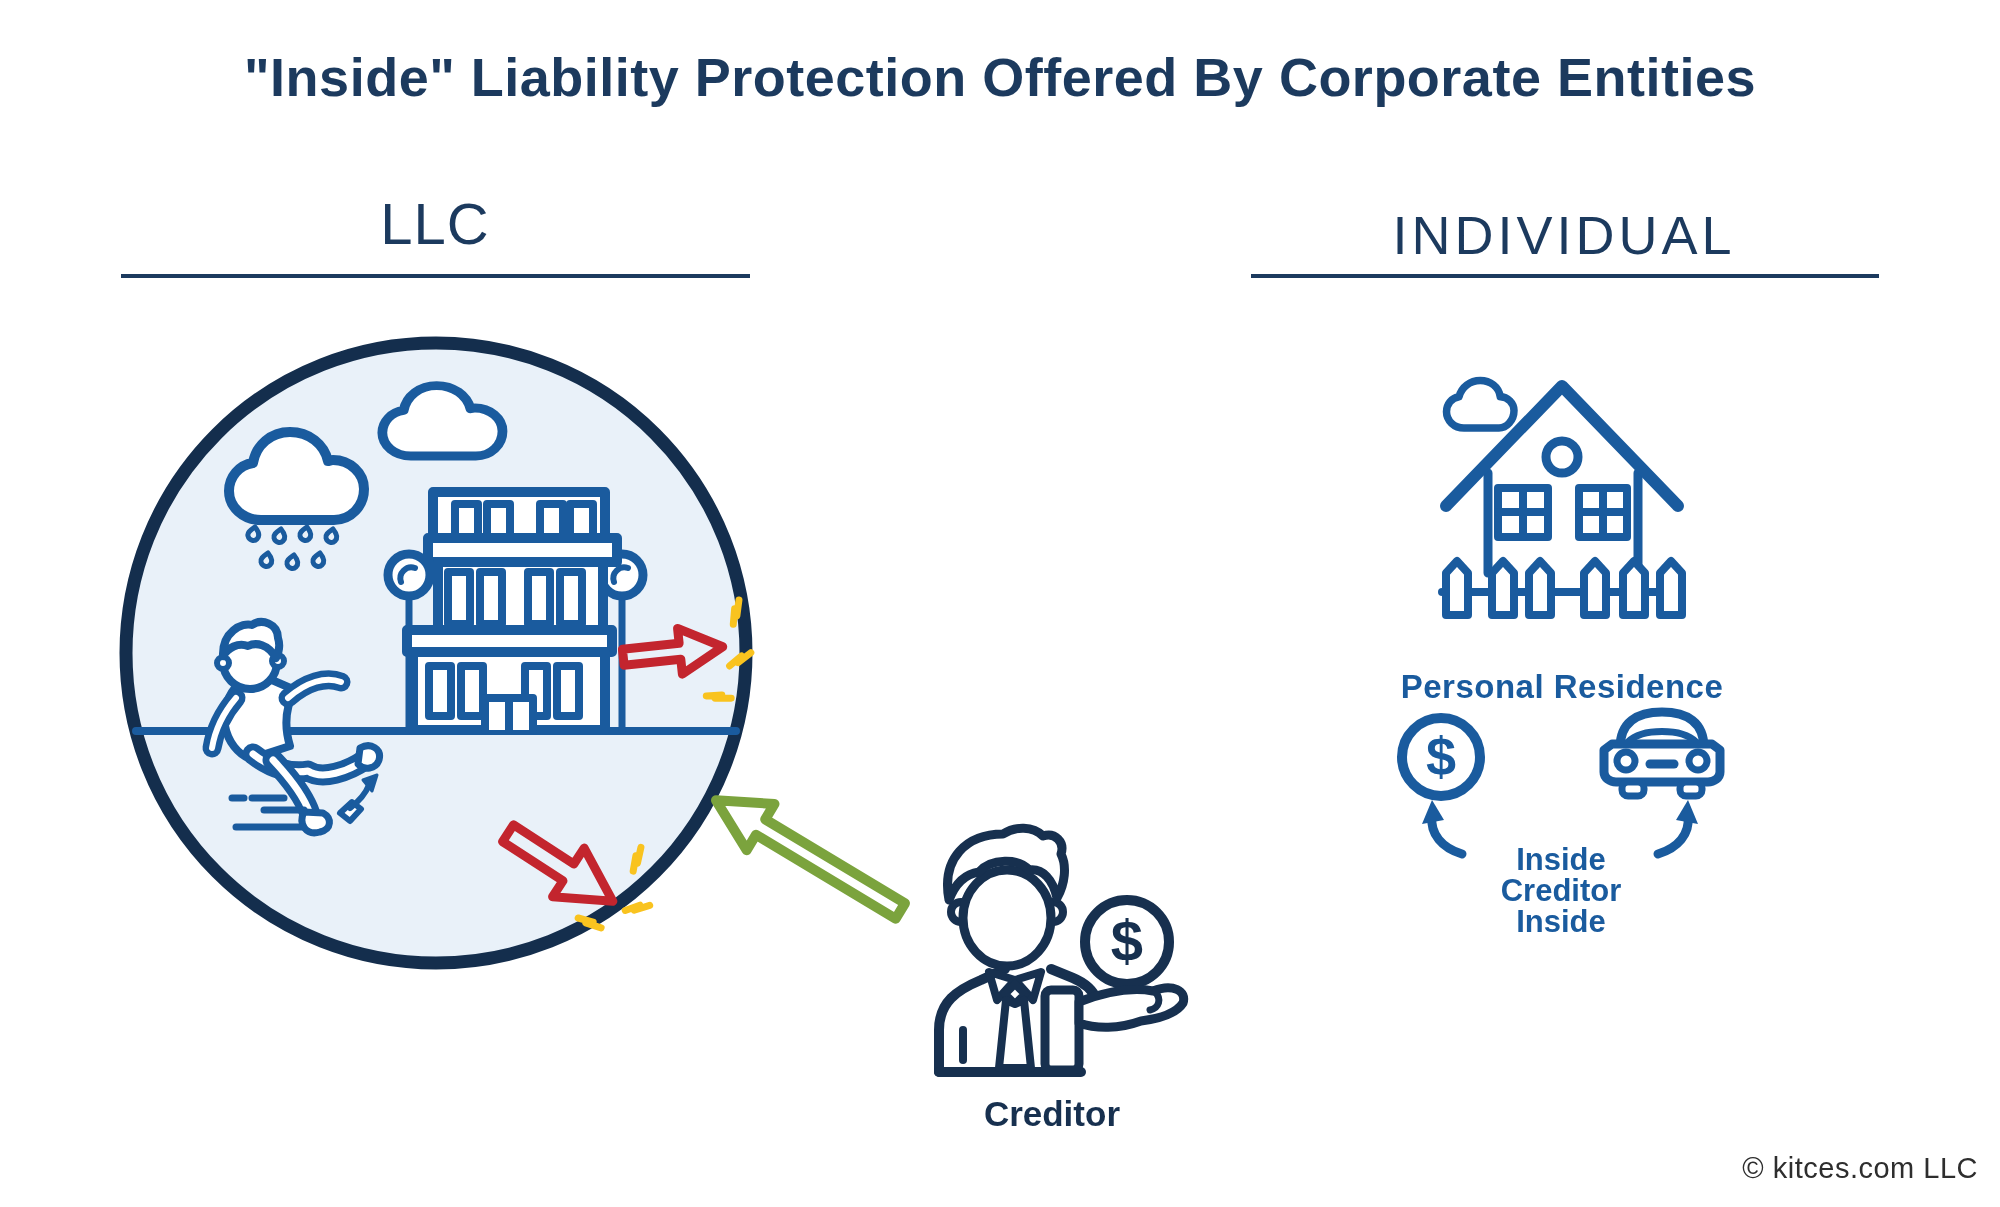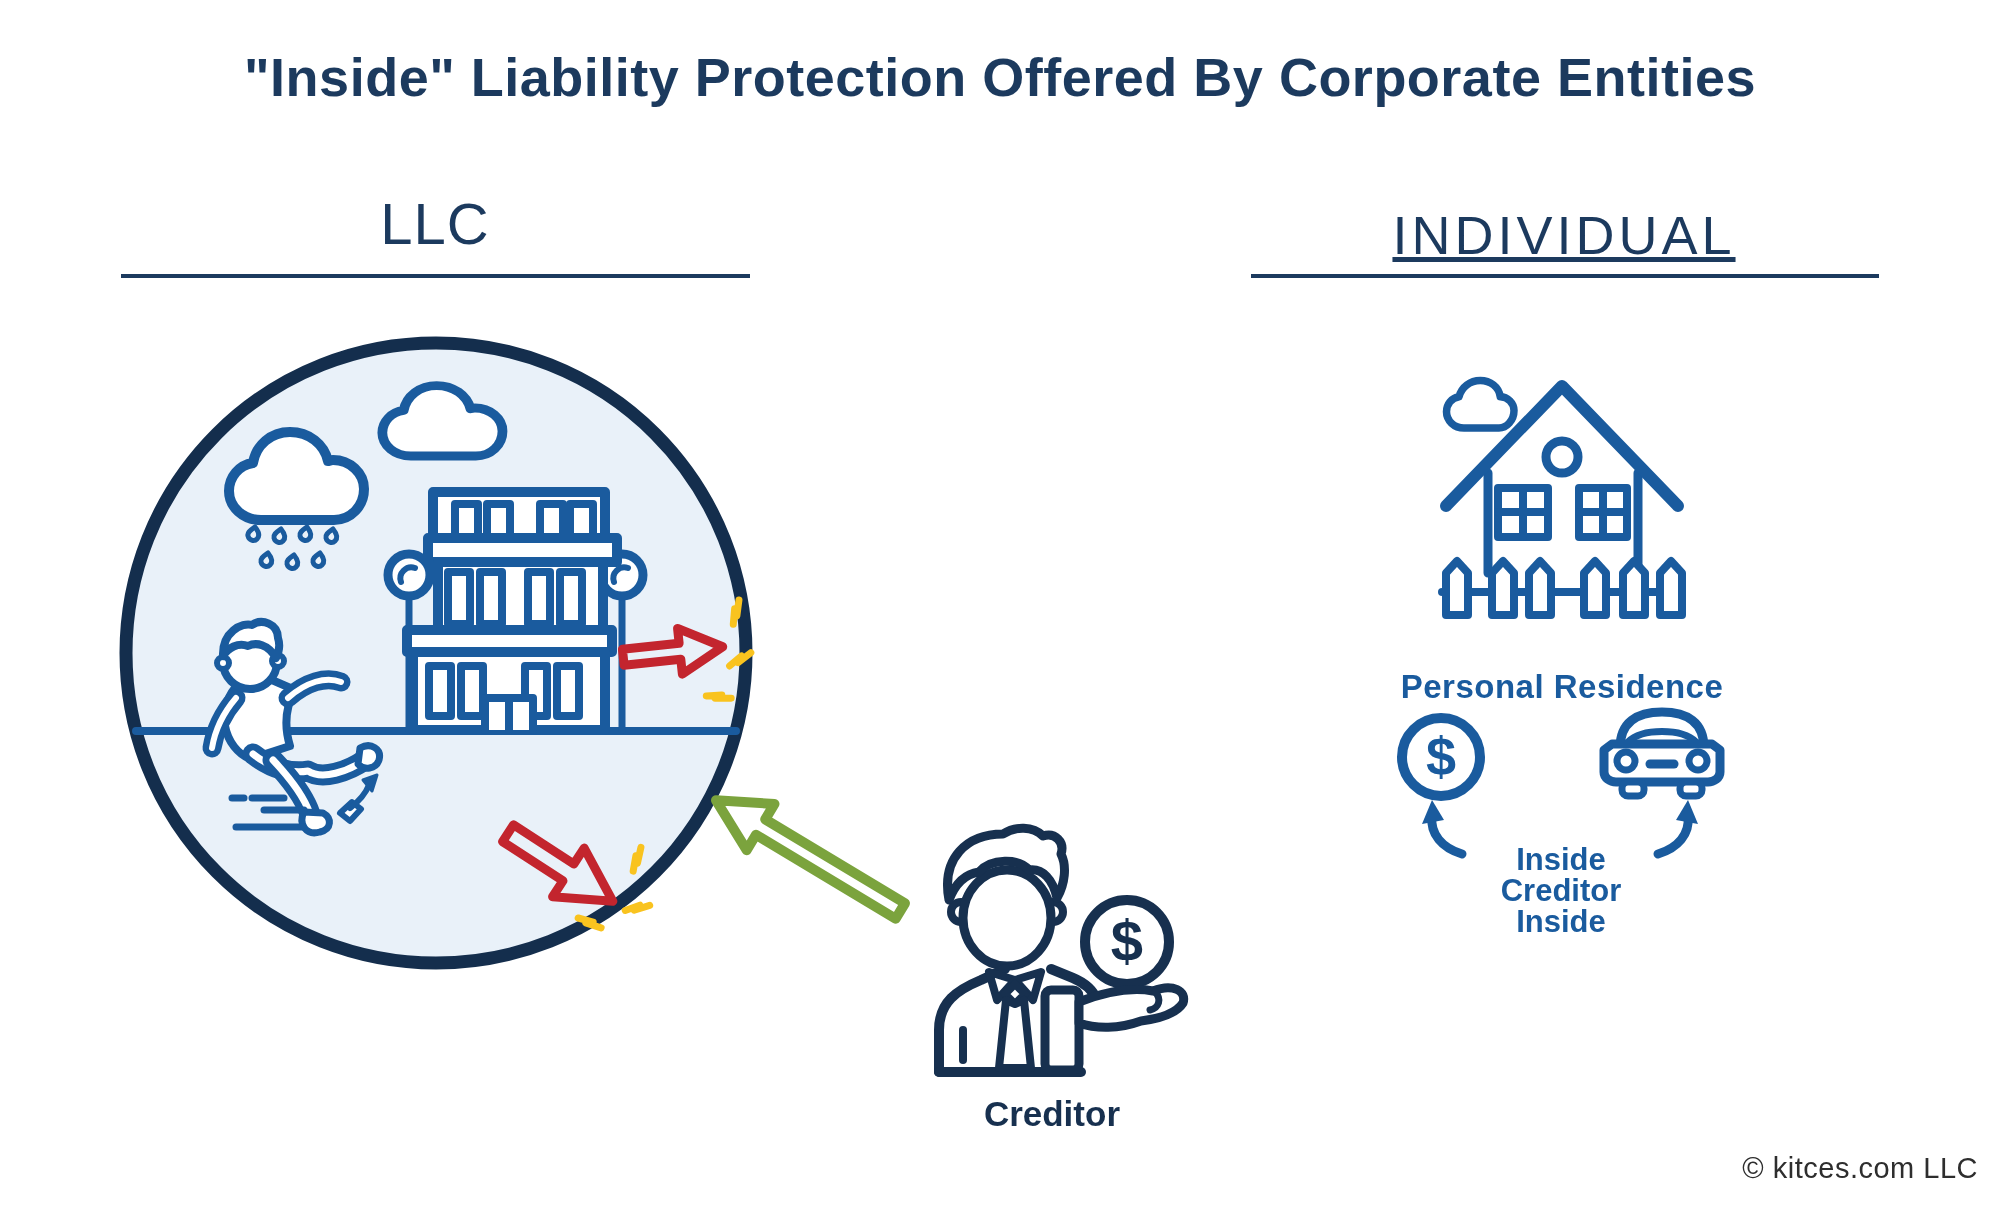--- a/index.html
+++ b/index.html
@@ -3,21 +3,21 @@
 <meta charset="utf-8">
 <style>
   html,body{margin:0;padding:0;background:#fff;}
   .canvas{position:relative;width:2000px;height:1207px;background:#ffffff;overflow:hidden;
           font-family:"Liberation Sans",sans-serif;}
   .abs{position:absolute;}
   .title{left:0;top:46px;width:2000px;text-align:center;font-size:54px;font-weight:bold;
          color:#1c3a5e;letter-spacing:.5px;}
   .col-heading{text-align:center;font-weight:300;color:#1c3a5e;}
   .llc-heading{left:135px;top:190px;width:600px;font-size:58px;letter-spacing:1px;}
-  .ind-heading{left:1264px;top:204px;width:600px;font-size:54px;letter-spacing:4px;text-decoration:underline;}
+  .ind-heading{left:1264px;top:204px;width:600px;font-size:54px;letter-spacing:4px;}
   .rule{height:4px;background:#1c3a5e;}
   .blue-label{color:#1a5b9e;font-weight:bold;text-align:center;margin-top:40px;}
   .rental-label{left:402px;top:747px;width:230px;font-size:33px;line-height:36px;}
   .residence-label{left:1362px;top:628px;width:400px;font-size:33px;letter-spacing:.5px;}
   .assets-label{left:1436px;top:804px;width:250px;font-size:31px;line-height:31px;}
   .creditor-label{left:895px;top:1094px;width:225px;text-align:right;font-size:35px;
                   font-weight:bold;color:#17304f;}
   .copyright{right:22px;top:1152px;font-size:29px;color:#2e2e2e;letter-spacing:.5px;}
   svg.abs{overflow:visible;}
 </style>

